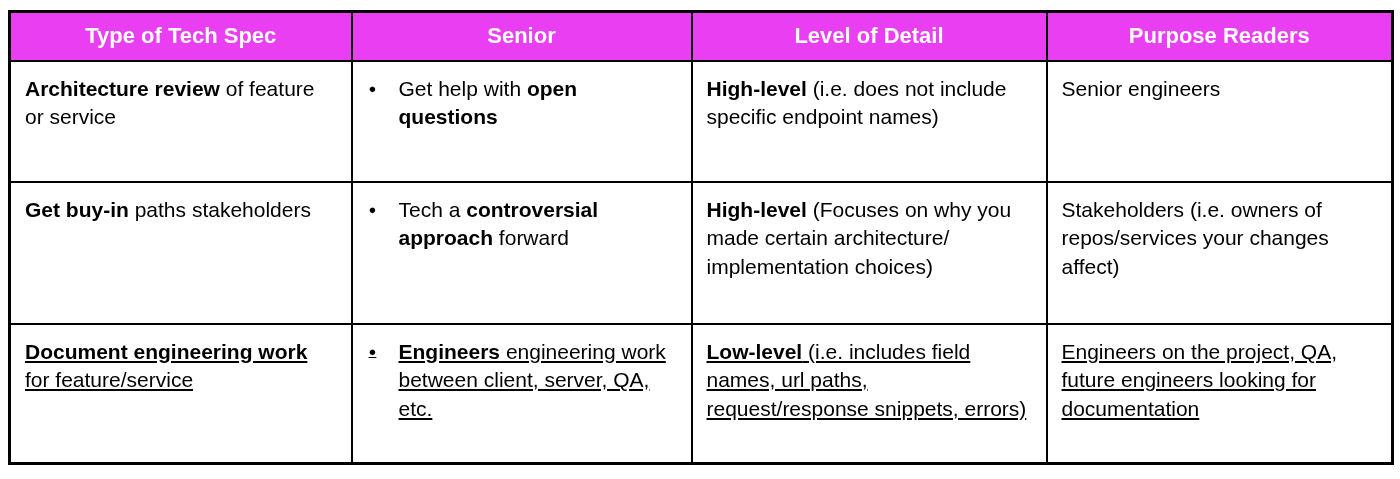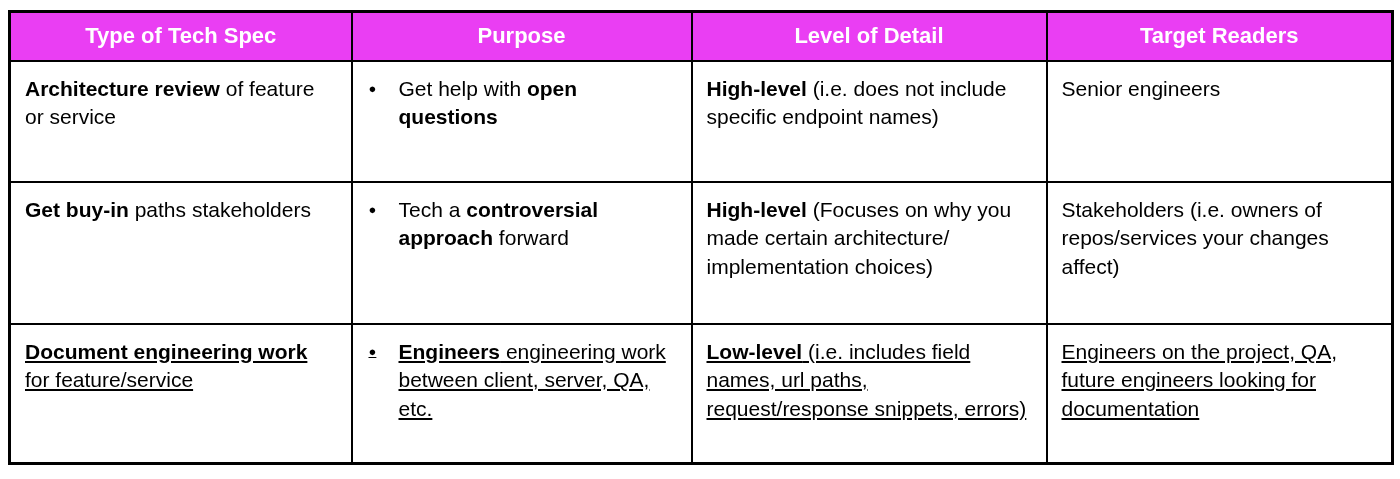--- a/index.html
+++ b/index.html
@@ -78,23 +78,23 @@
   <table class="spec-table">
     <colgroup>
       <col style="width:342px">
       <col style="width:340px">
       <col style="width:355px">
       <col style="width:346px">
     </colgroup>
     <thead>
       <tr>
         <th>Type of Tech Spec</th>
-        <th>Purpose</th>
+        <th>Senior</th>
         <th>Level of Detail</th>
-        <th>Target Readers</th>
+        <th>Purpose Readers</th>
       </tr>
     </thead>
     <tbody>
       <tr class="body-row-1">
         <td>
             <div class="rich"><span class="b">Architecture review</span><span> of feature or service</span></div>
           </td>
         <td>
           <div class="bullet-line">
             <span class="bullet">●</span>

